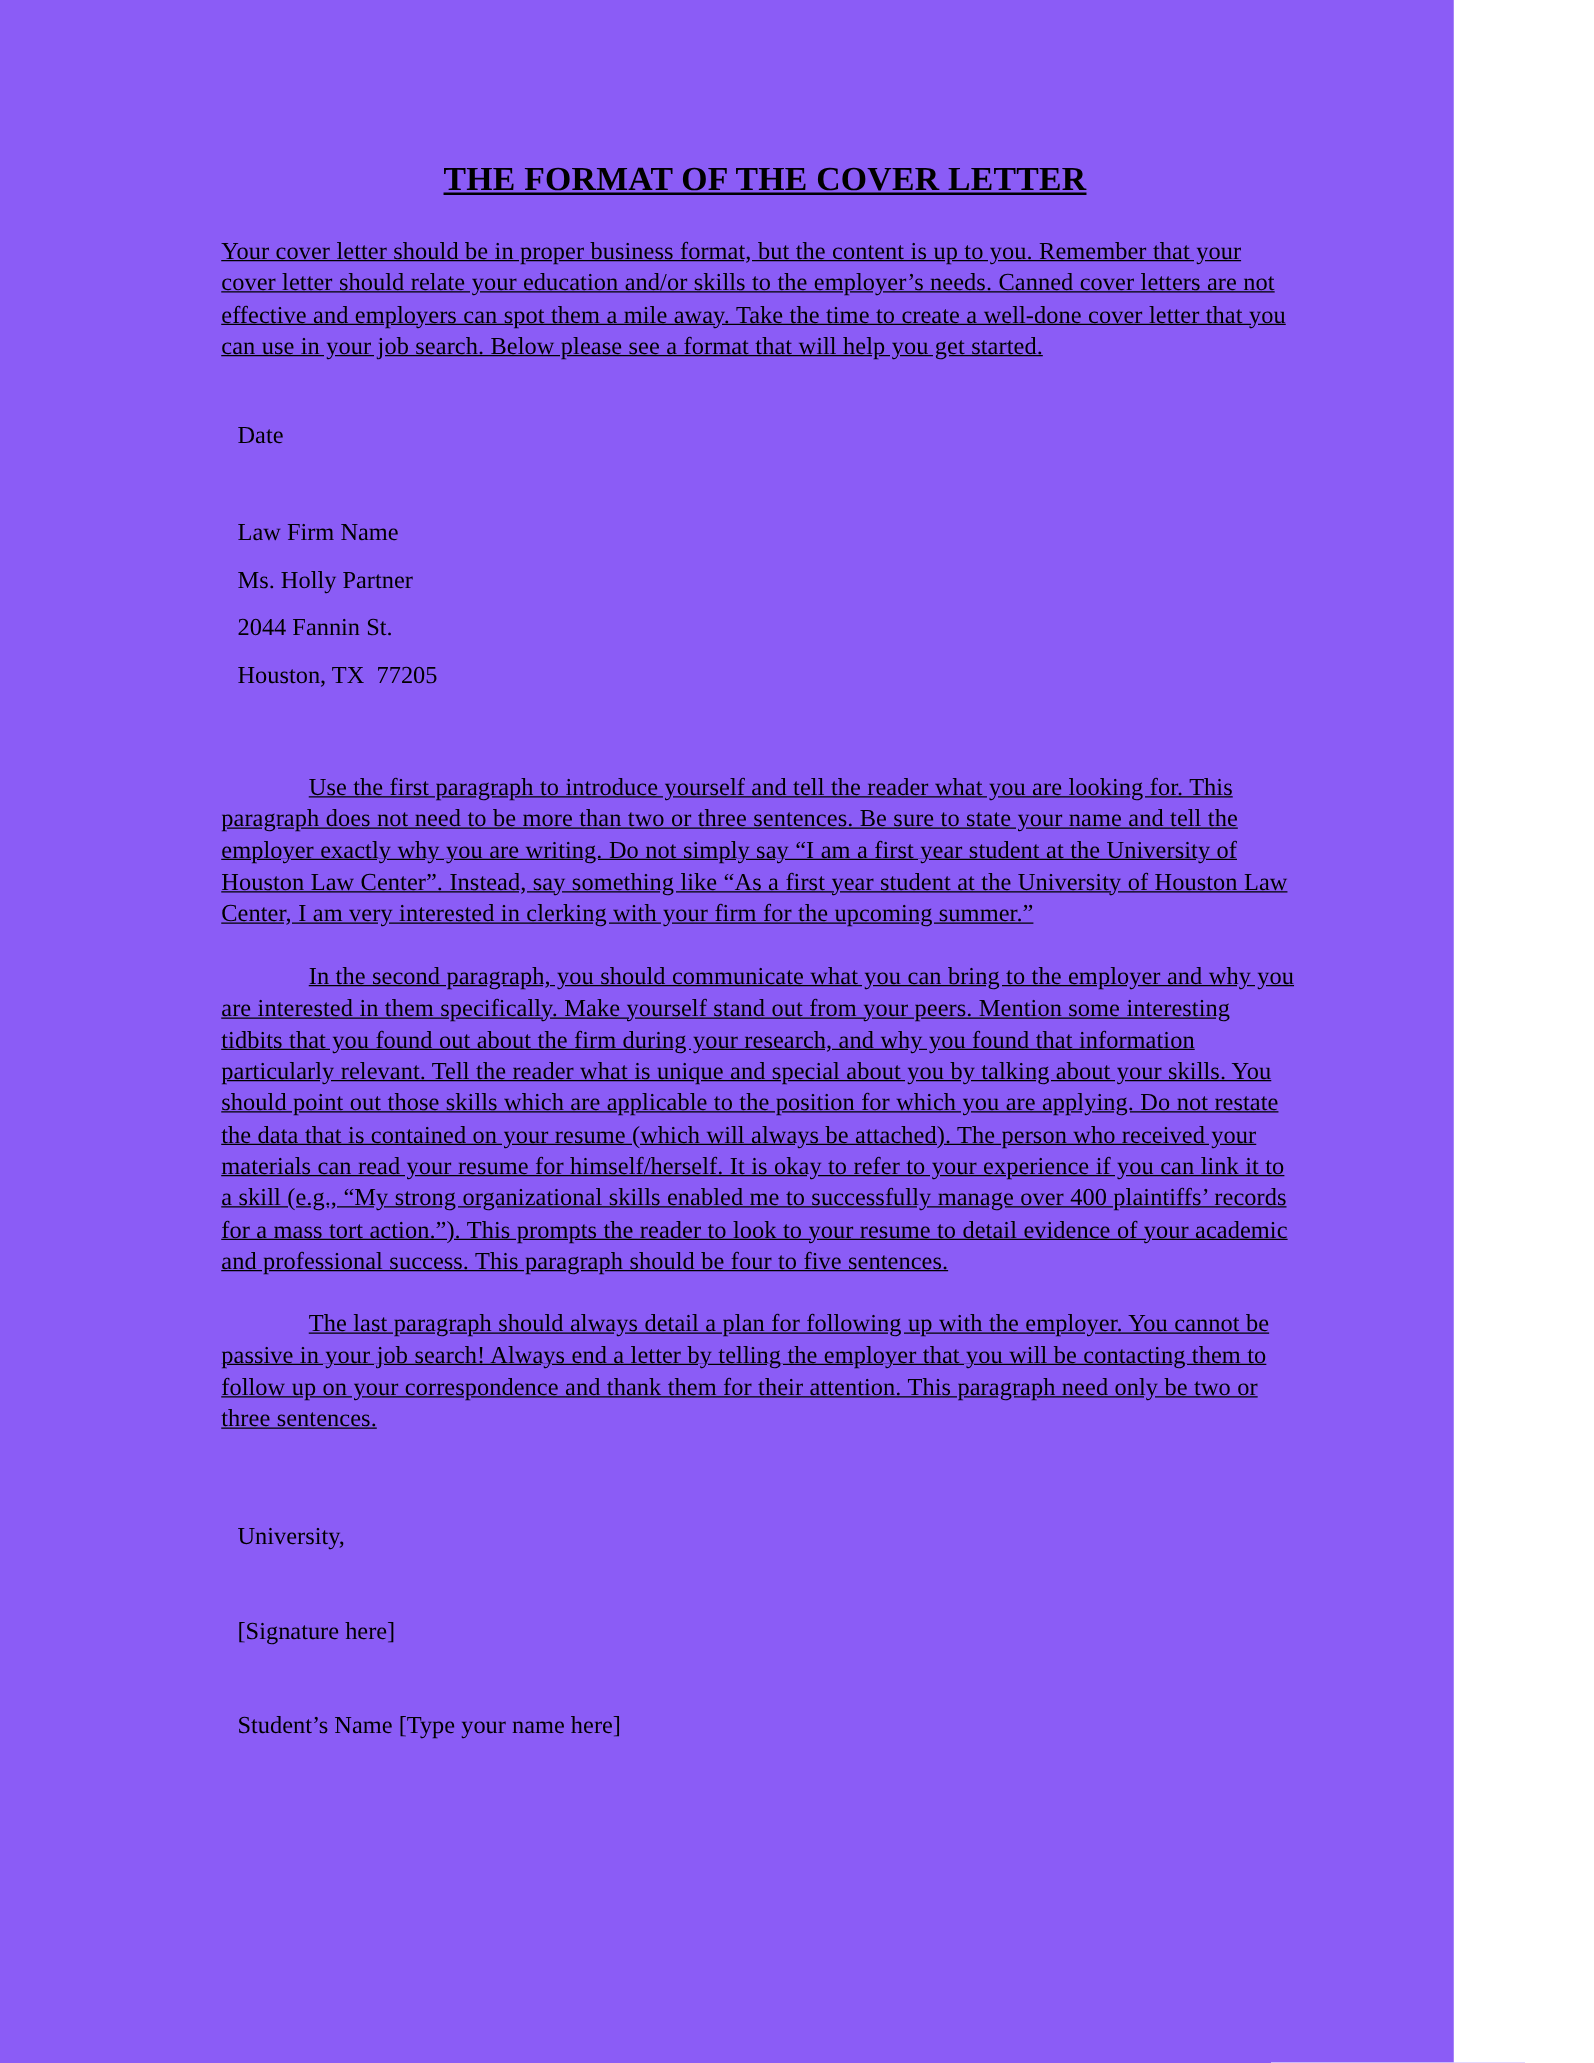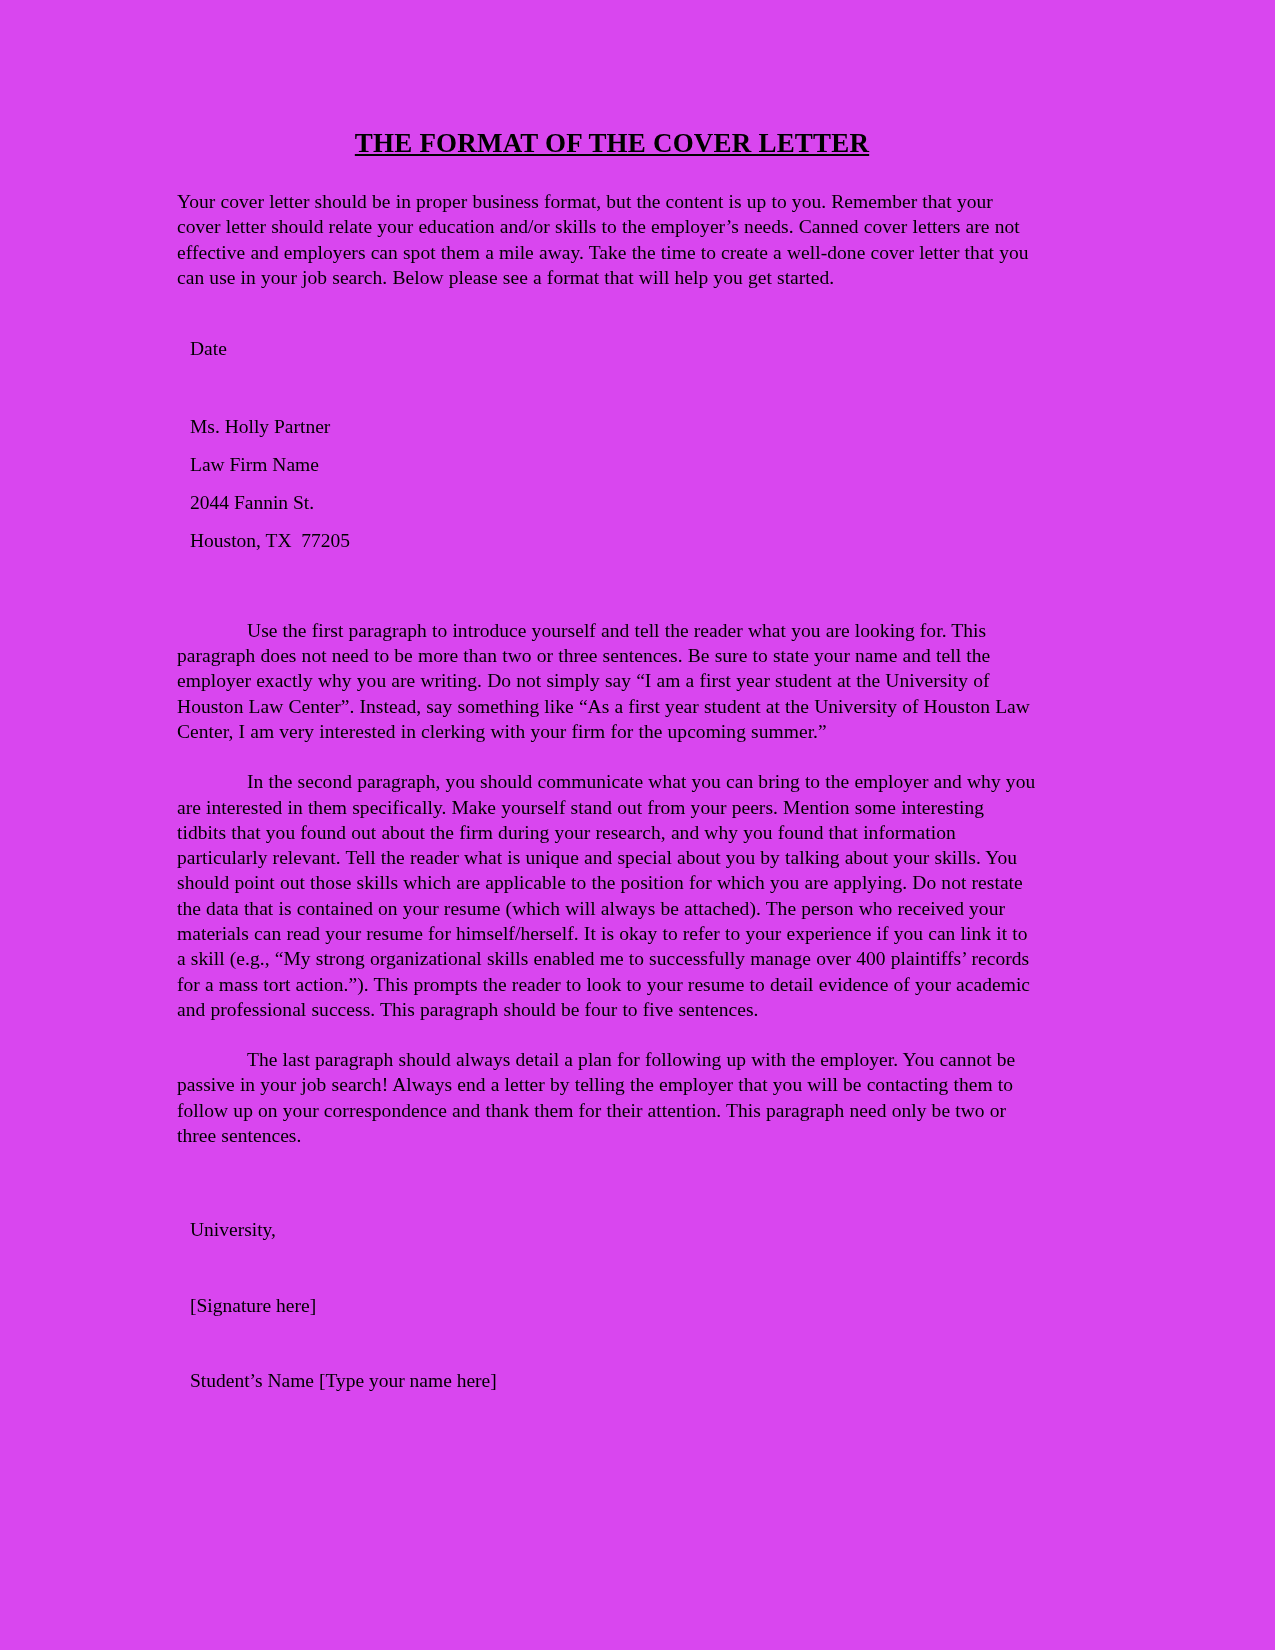--- a/index.html
+++ b/index.html
@@ -9,23 +9,23 @@
   }
   body {
     width: 1275px;
     height: 1650px;
     font-family: "Liberation Serif", "DejaVu Serif", serif;
     color: #000000;
     -webkit-font-smoothing: none;
   }
   .page {
     position: relative;
-    width: 1275px;
+    width: 1163px;
     height: 1650px;
-    background: #d946ef;
+    background: #8b5cf6;
     overflow: hidden;
   }
   .doc {
     position: absolute;
     left: 177px;
     top: 128px;
     width: 860px;
   }
   .doc-title {
     font-size: 27px;
@@ -38,20 +38,21 @@
     padding-left: 10px;
     white-space: nowrap;
   }
   .para {
     font-size: 19.5px;
     line-height: 25.3px;
     margin: 0;
     text-align: left;
     letter-spacing: 0.05px;
     word-spacing: 0.2px;
+    text-decoration: underline;
   }
   .para.indented {
     text-indent: 70px;
   }
   .block {
     font-size: 19.5px;
     line-height: 25.3px;
     margin: 13px;
   }
   .gap-intro   { height: 33px; }
@@ -75,22 +76,22 @@
 
     <p class="para">Your cover letter should be in proper business format, but the content is up to you.  Remember that your cover letter should relate your education and/or skills to the employer’s needs.  Canned cover letters are not effective and employers can spot them a mile away.  Take the time to create a well-done cover letter that you can use in your job search.  Below please see a format that will help you get started.</p>
 
     <div class="gap-intro"></div>
 
     <div class="block">Date</div>
 
     <div class="gap-date"></div>
 
     <div>
+      <div class="block">Law Firm Name</div>
       <div class="block">Ms. Holly Partner</div>
-      <div class="block">Law Firm Name</div>
       <div class="block">2044 Fannin St.</div>
       <div class="block nowrap-line">Houston, TX  77205</div>
     </div>
 
     <div class="gap-addr"></div>
 
 
     <div class="gap-salut"></div>
 
     <p class="para indented">Use the first paragraph to introduce yourself and tell the reader what you are looking for.  This paragraph does not need to be more than two or three sentences.  Be sure to state your name and tell the employer exactly why you are writing.  Do not simply say “I am a first year student at the University of Houston Law Center”.  Instead, say something like “As a first year student at the University of Houston Law Center, I am very interested in clerking with your firm for the upcoming summer.”</p>

